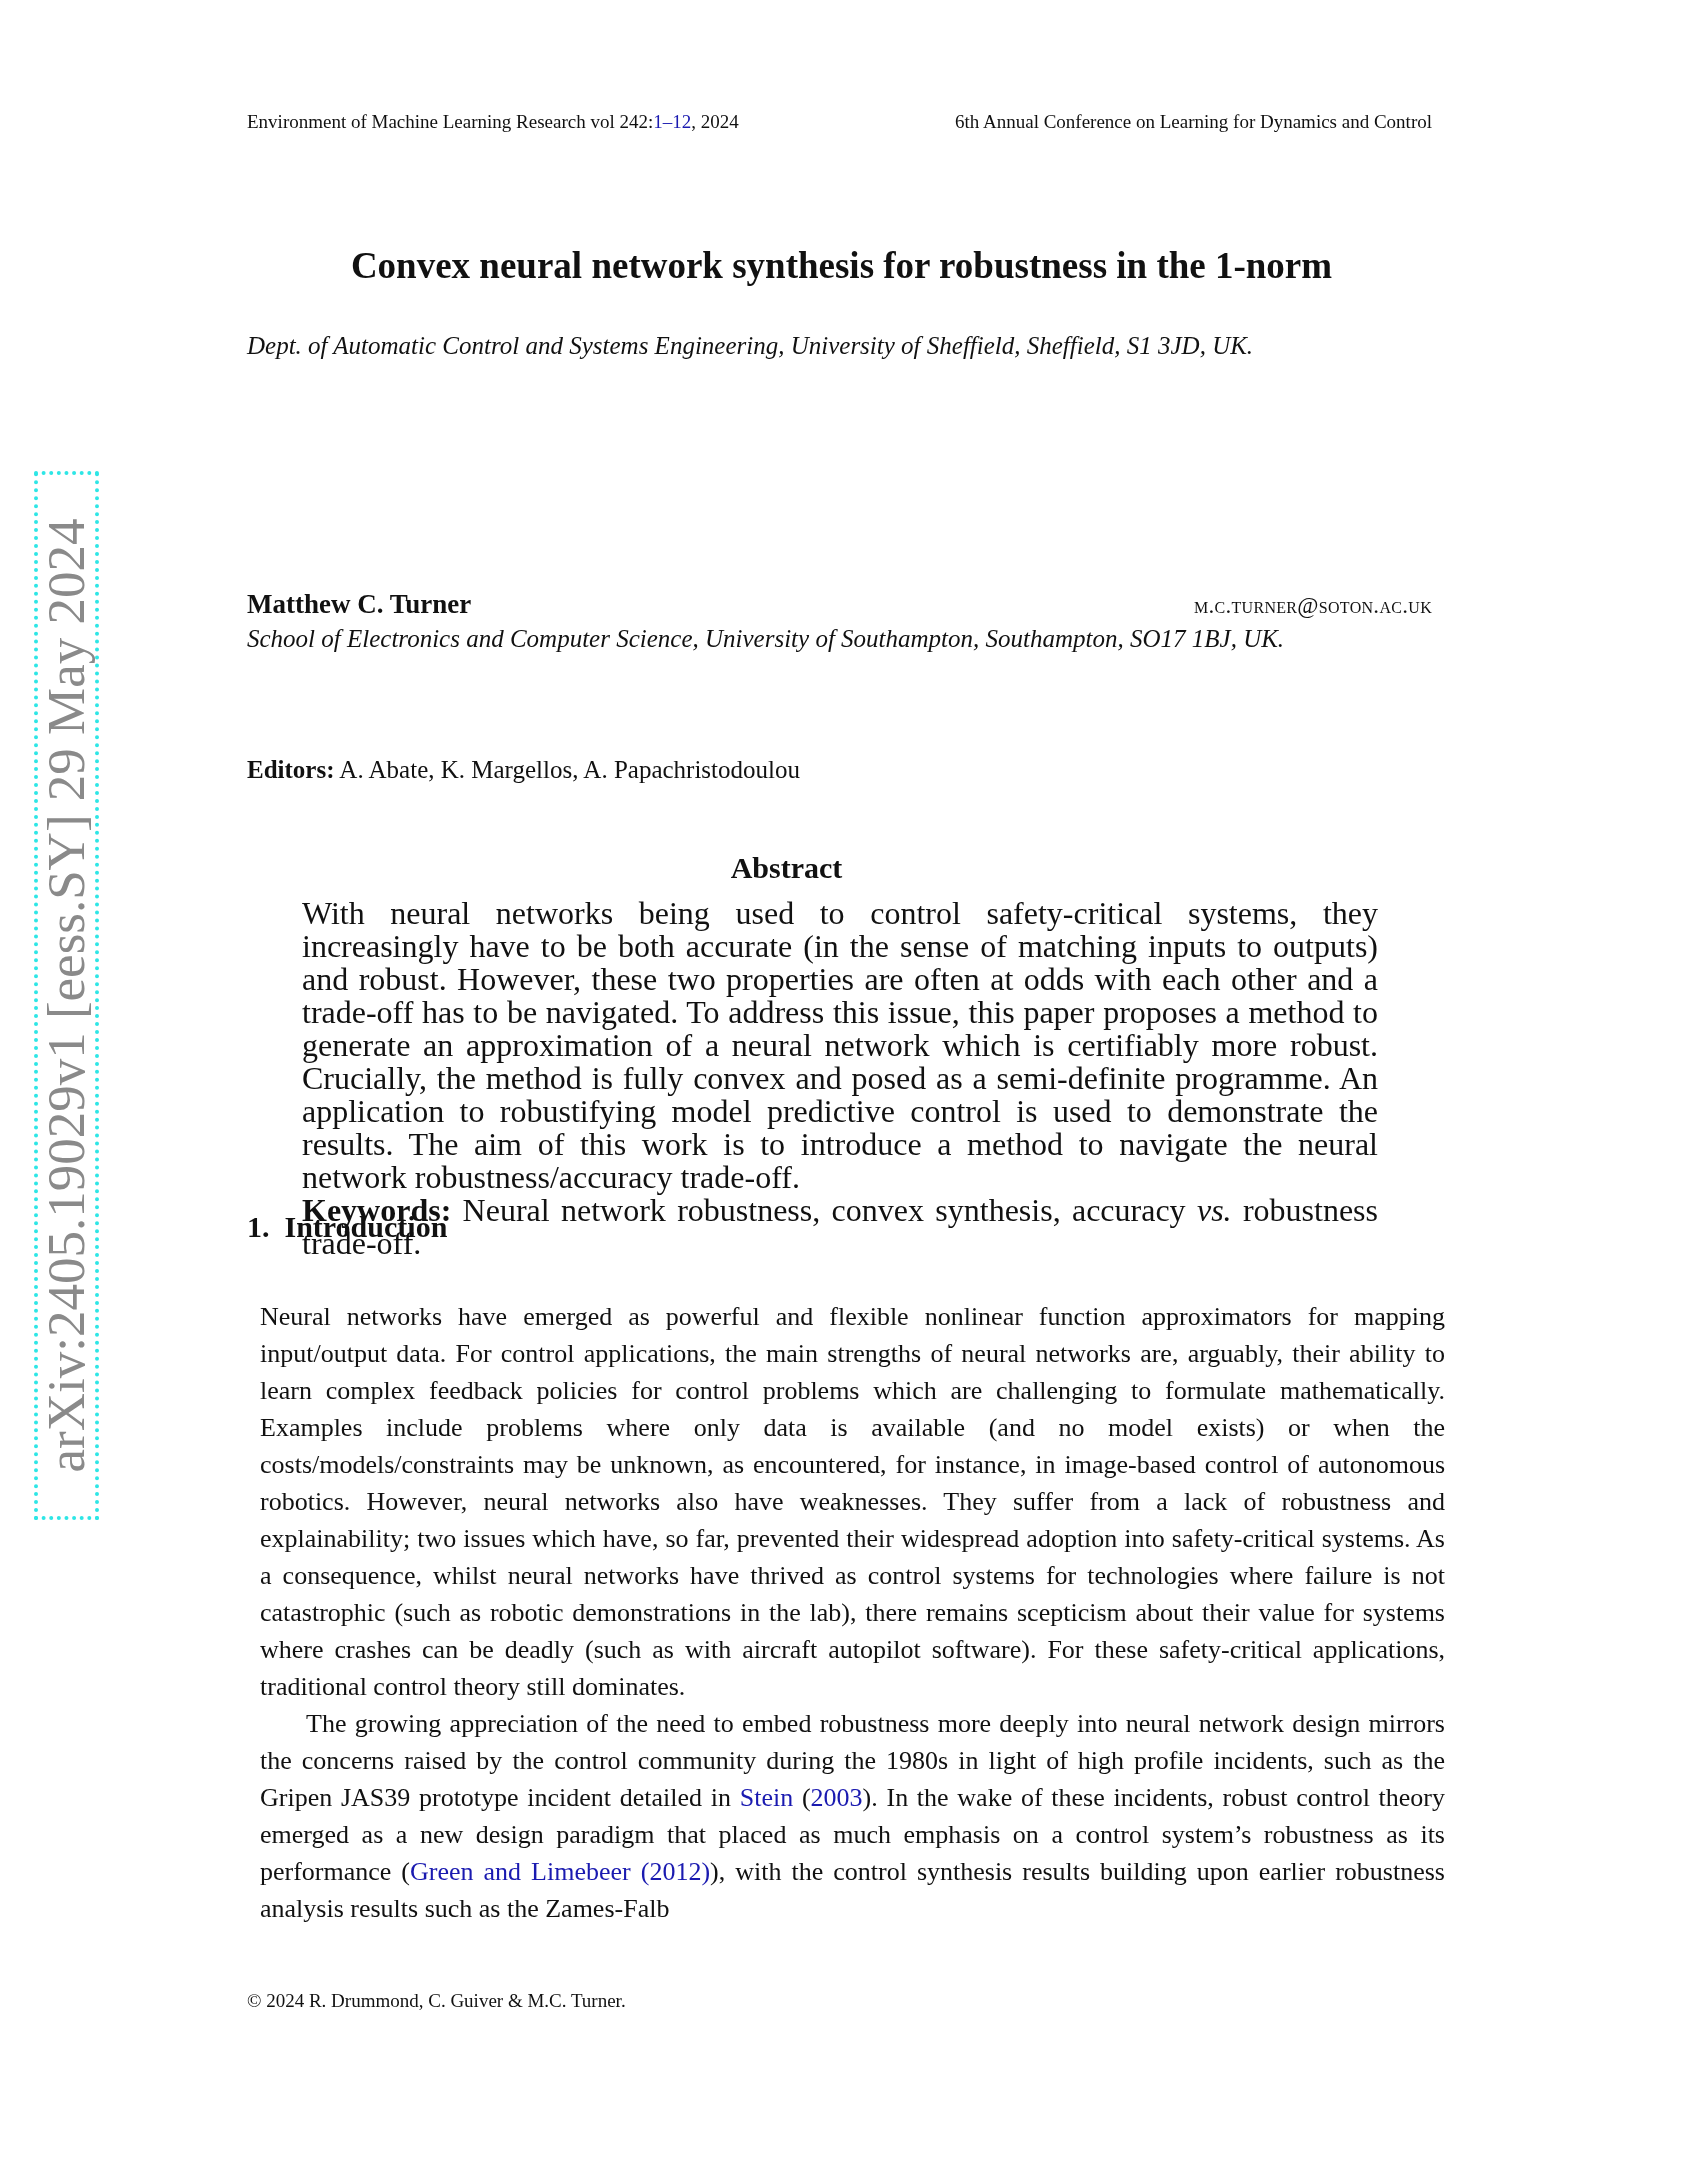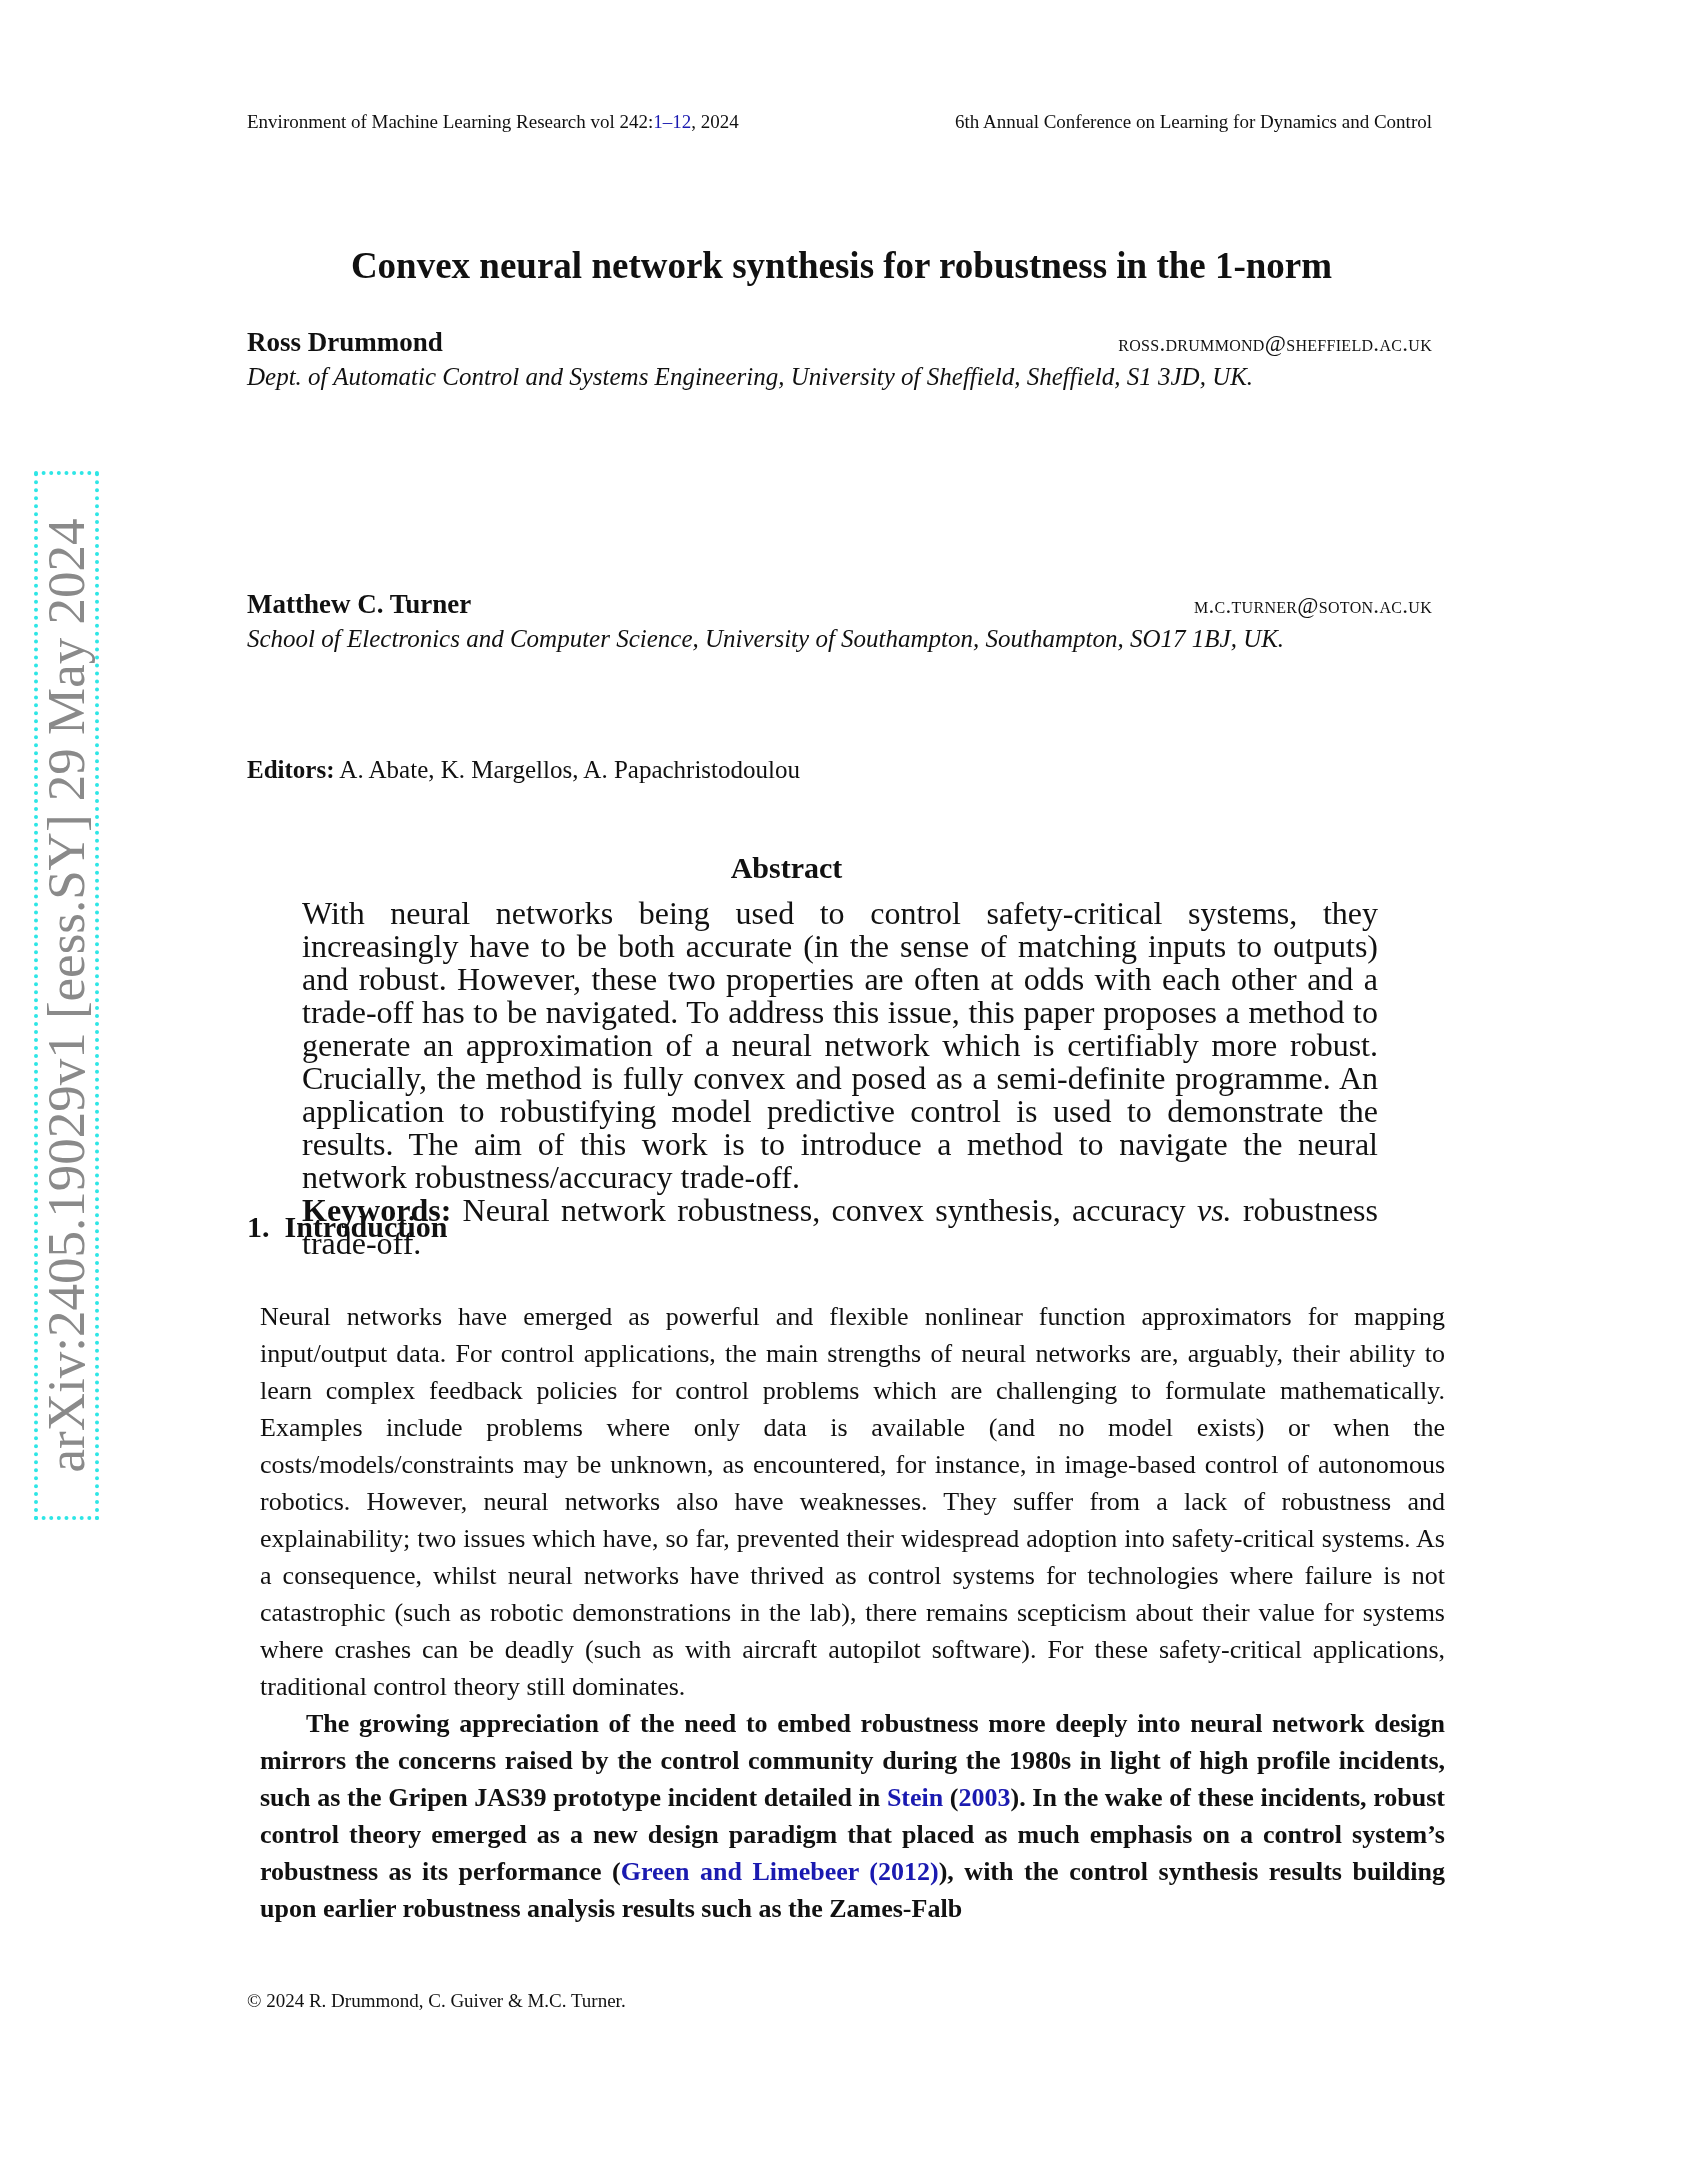--- a/index.html
+++ b/index.html
@@ -15,43 +15,39 @@
   .email { font-size: 23px; font-variant: small-caps; letter-spacing: 0.3px; }
   .affil { font-size: 25px; font-style: italic; line-height: 34px; margin-top: 2px; }
   .editors { top: 756px; left: 247px; font-size: 25px; }
   .editors b { font-weight: bold; }
   .abstract-head { top: 851px; left: 0; width: 1573px; text-align: center; font-size: 30px; font-weight: bold; }
   .abstract-body { top: 897px; left: 302px; width: 1076px; font-size: 32px; line-height: 33px; text-align: justify; }
   .keywords { margin-top: 0; }
   .section-head { top: 1210px; left: 247px; font-size: 30px; font-weight: bold; }
   .body-text { top: 1267px; left: 260px; width: 1185px; font-size: 26px; line-height: 37px; text-align: justify; margin-top: 31px; }
   .body-text p { margin: 0; }
-  .body-text p.indent { text-indent: 46px; font-weight: bold; }
+  .body-text p.indent { text-indent: 46px; }
   .footer { top: 1990px; left: 247px; font-size: 19px; }
   .arxiv-stamp { left: 34px; top: 1520px; width: 1049px; height: 65px;
                  transform: rotate(-90deg); transform-origin: 0 0;
                  border: 4px dotted #2ee6e6; box-sizing: border-box;
                  color: #8a8a8a; font-size: 53px; line-height: 57px; text-align: center;
                  font-family: "Liberation Serif", "DejaVu Serif", serif; white-space: nowrap; }
 </style>
 </head>
 <body>
 
 <div class="abs running-head">
   <span><span>Environment of Machine Learning Research vol 242:</span><a class="link">1</a><span class="link">–</span><a class="link">12</a><span>, 2024</span></span>
   <span>6th Annual Conference on Learning for Dynamics and Control</span>
 </div>
 
 <div class="abs title">Convex neural network synthesis for robustness in the 1-norm</div>
 
 <div class="abs author-block" style="top:327px;">
-  <div class="author-row">
-    <span class="author-name">Ross Drummond</span>
-    <span class="email">ross.drummond@sheffield.ac.uk</span>
-  </div>
   <div class="affil">Dept. of Automatic Control and Systems Engineering, University of Sheffield, Sheffield, S1 3JD, UK.</div>
 </div>
 
 <div class="abs author-block" style="top:438px;">
 </div>
 
 <div class="abs author-block" style="top:589px;">
   <div class="author-row">
     <span class="author-name">Matthew C. Turner</span>
     <span class="email">m.c.turner@soton.ac.uk</span>

